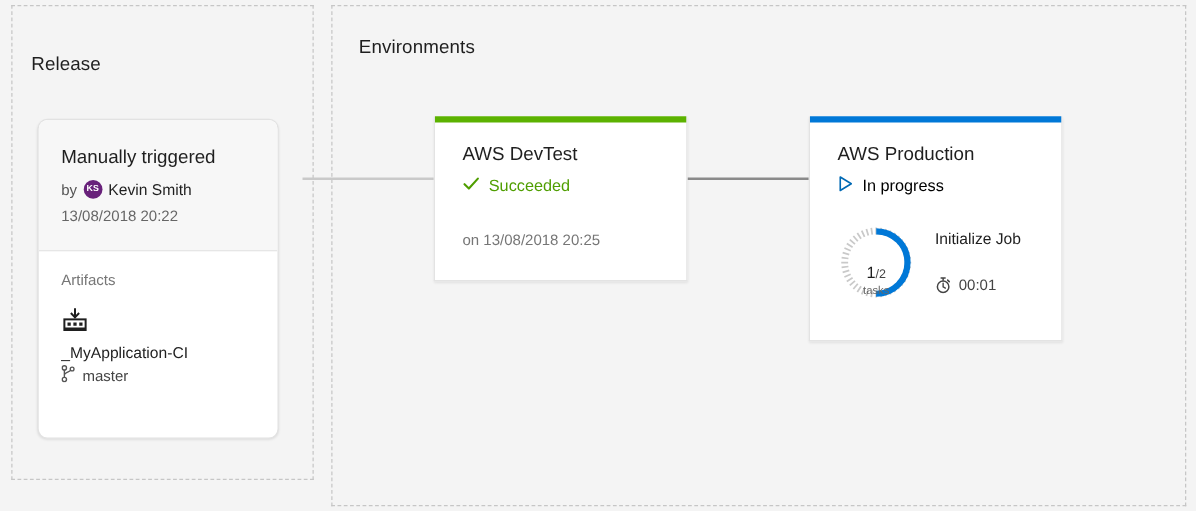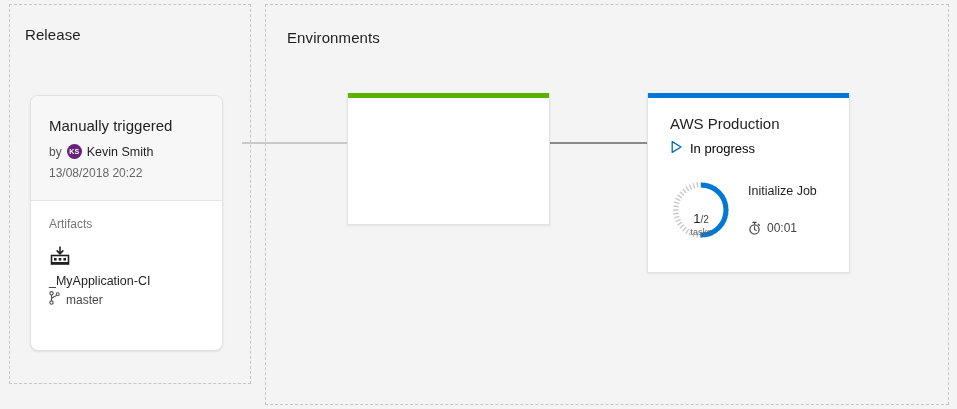--- a/index.html
+++ b/index.html
@@ -27,21 +27,21 @@
   #release-panel  { left: 9px;   top: 4px; width: 242px; height: 380px; }
   #environments-panel { left: 265px; top: 4px; width: 684px; height: 401px; }
 
   .panel-title {
     position: absolute;
     font-size: 15px;
     font-weight: 400;
     color: #1f1f1f;
     letter-spacing: .1px;
   }
-  #release-title      { left: 25px;  top: 26px; }
+  #release-title      { left: 25px;  top: 43px; }
   #environments-title { left: 287px; top: 29px; }
 
   
   #release-card {
     position: absolute;
     left: 30px;
     top: 95px;
     width: 193px;
     height: 256px;
     background: #ffffff;
@@ -263,20 +263,32 @@
 </div>
 
 <div class="panel" id="environments-panel"></div>
 <div class="panel-title" id="environments-title">Environments</div>
 
 <div class="connector" id="connector-1" style="background: rgb(201, 201, 201);"></div>
 <div class="connector" id="connector-2" style="background: rgb(138, 138, 138);"></div>
 
 <div class="env-card" id="devtest-card">
   <div class="env-accent" id="devtest-accent" style="background: rgb(92, 178, 0);"></div>
+  <div class="env-body">
+    <div class="env-name">AWS DevTest</div>
+    <div class="env-status status-succeeded">
+      <span>
+        <svg width="14" height="14" viewBox="0 0 14 14">
+          <path d="M1.6 7.4 L5.1 10.8 L12.3 2.9" stroke="#4f9e00" stroke-width="1.7" fill="none" stroke-linecap="round" stroke-linejoin="round"></path>
+        </svg>
+      </span>
+      <span>Succeeded</span>
+    </div>
+    <div class="env-substatus">on 13/08/2018 20:25</div>
+  </div>
 </div>
 
 <div class="env-card" id="production-card">
   <div class="env-accent" id="production-accent" style="background: rgb(0, 120, 215);"></div>
   <div class="env-body">
     <div class="env-name">AWS Production</div>
     <div class="env-status status-inprogress">
       <span>
         <svg width="13" height="14" viewBox="0 0 13 14">
           <path d="M2.2 1.6 L11 7 L2.2 12.4 Z" stroke="#0069b4" stroke-width="1.3" fill="none" stroke-linejoin="round"></path>

